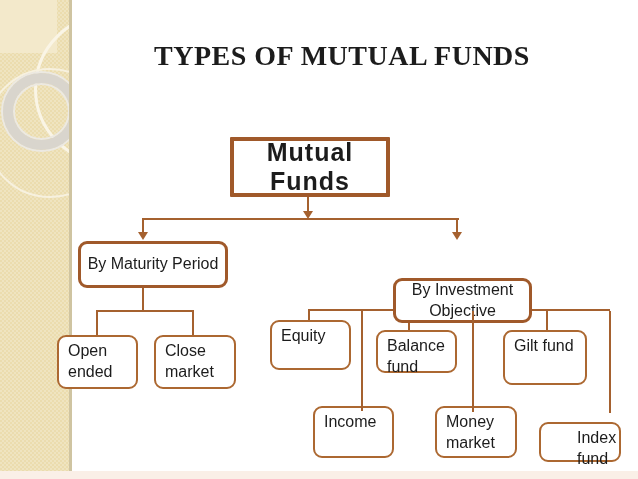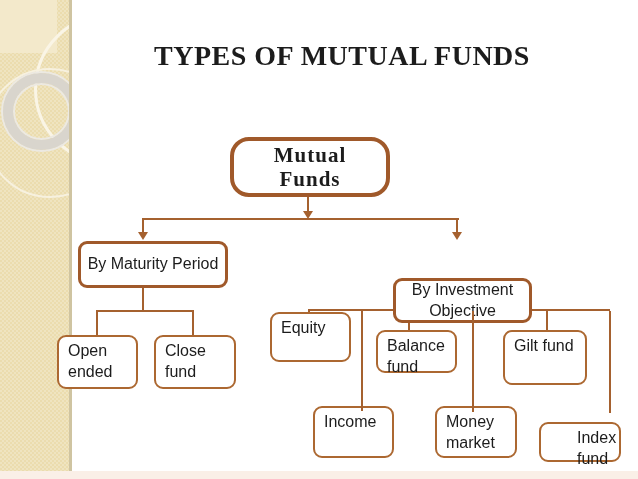--- a/index.html
+++ b/index.html
@@ -43,21 +43,21 @@
   .box {
     position:absolute; box-sizing:border-box; background:#ffffff;
     border:2px solid var(--border-thin,#AC6831); border-radius:9px;
     font-size:16px; line-height:1.3; white-space:pre-line; z-index:1;
   }
   .leaf { padding:4px 4px 0 9px; }
   .thick {
     border-width:3px; border-color:var(--border-thick,#A0592A);
     display:flex; align-items:center; justify-content:center; text-align:center;
   }
-  .root-box { border-width:4px; border-radius:19px; font-weight:700; font-size:21px; letter-spacing:1px; line-height:1.15;font-family:Liberation Serif, serif; }
+  .root-box { border-width:4px; border-radius:1px; font-weight:700; font-size:25px; letter-spacing:1px; line-height:1.15; }
 
   
   .line { position:absolute; background:var(--connector,#A5612F); }
   .over { z-index:2; }
   .arrow-down {
     position:absolute; width:0; height:0; z-index:1;
     border-left:5px solid transparent; border-right:5px solid transparent;
     border-top:8px solid var(--connector,#A5612F);
   }
 </style>
@@ -91,32 +91,32 @@
   <div class="box thick" style="left:393px; top:242px; width:139px; height:45px;margin-top:36px;">By Investment Objective</div>
 
   <div class="line" style="left:142px; top:288px; width:2px; height:24px;"></div>
   <div class="line" style="left:96px; top:310px; width:98px; height:2px;"></div>
   <div class="line" style="left:96px; top:312px; width:2px; height:23px;"></div>
   <div class="line" style="left:192px; top:312px; width:2px; height:23px;"></div>
 
   <div class="box leaf" style="left:57px; top:335px; width:81px; height:54px;">Open
 ended</div>
   <div class="box leaf" style="left:154px; top:335px; width:82px; height:54px;">Close
-fund</div>
+market</div>
 
   <div class="line" style="left:456px; top:287px; width:2px; height:23px;"></div>
   <div class="line" style="left:308px; top:309px; width:302px; height:2px;"></div>
   <div class="line" style="left:308px; top:311px; width:2px; height:20px;"></div>
   <div class="line over" style="left:361px; top:311px; width:2px; height:100px;"></div>
   <div class="line" style="left:408px; top:311px; width:2px; height:19px;"></div>
   <div class="line over" style="left:472px; top:311px; width:2px; height:101px;"></div>
   <div class="line" style="left:546px; top:311px; width:2px; height:19px;"></div>
   <div class="line over" style="left:609px; top:311px; width:2px; height:102px;"></div>
 
-  <div class="box leaf" style="left:270px; top:312px; width:81px; height:50px;">Equity</div>
+  <div class="box leaf" style="left:270px; top:320px; width:81px; height:50px;">Equity</div>
   <div class="box leaf" style="left:376px; top:330px; width:81px; height:43px;">Balance
 fund</div>
   <div class="box leaf" style="left:503px; top:330px; width:84px; height:55px;">Gilt fund</div>
 
   <div class="box leaf" style="left:313px; top:406px; width:81px; height:52px;">Income</div>
   <div class="box leaf" style="left:435px; top:406px; width:82px; height:52px;">Money
 market</div>
   <div class="box leaf" style="left:539px; top:422px; width:82px; height:40px;padding-left:36px;">Index
 fund</div>
 

